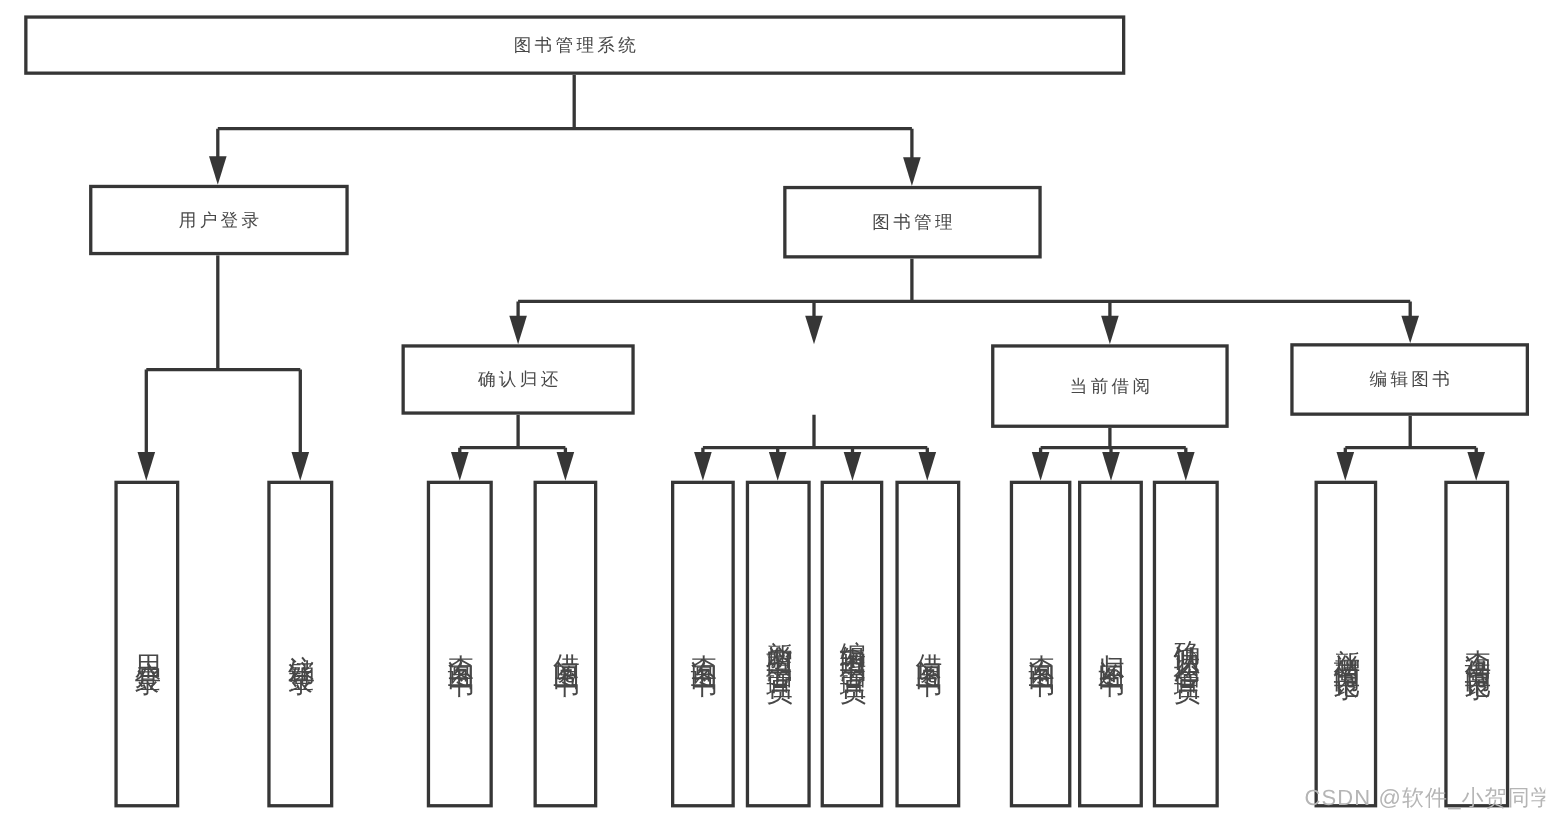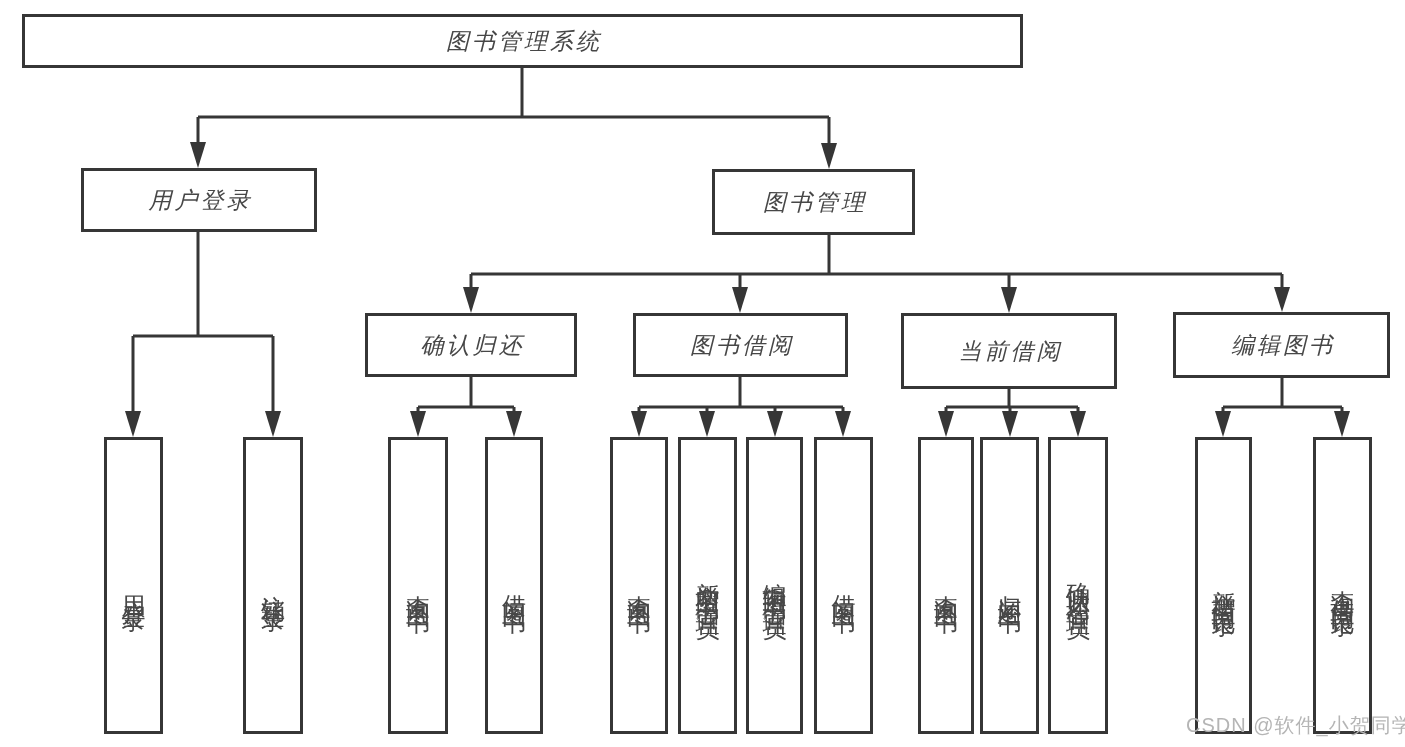--- a/index.html
+++ b/index.html
@@ -34,26 +34,25 @@
   }
   .box {
     position: absolute;
     border: 3px solid var(--line);
     background: var(--background);
     display: flex;
     align-items: center;
     justify-content: center;
   }
   .hbox .lbl {
-    font-size: 23px;
+    font-size: 16px;
     letter-spacing: 3px;
     padding-left: 3px; 
     color: var(--text);
     white-space: nowrap;
-    font-style: italic;
   }
   .vbox .vlbl {
     writing-mode: vertical-rl;
     text-orientation: mixed;
     font-size: 24px;
     letter-spacing: 5px;
     line-height: 1;
     color: var(--text);
   }
   .watermark {
@@ -115,29 +114,26 @@
     </g>
   </svg>
 
   <div class="box hbox" style="left:22px;top:14px;width:1001px;height:54px">
     <span class="lbl">图书管理系统</span>
   </div>
 
   <div class="box hbox" style="left:81px;top:168px;width:236px;height:64px">
     <span class="lbl">用户登录</span>
   </div>
-  <div class="box hbox" style="left:712px;top:169px;width:203px;height:66px">
+  <div class="box hbox" style="left:712px;top:169px;width:235px;height:66px">
     <span class="lbl">图书管理</span>
   </div>
 
   <div class="box hbox" style="left:365px;top:313px;width:212px;height:64px">
     <span class="lbl">确认归还</span>
-  </div>
-  <div class="box hbox" style="left:633px;top:313px;width:215px;height:64px">
-    <span class="lbl">图书借阅</span>
   </div>
   <div class="box hbox" style="left:901px;top:313px;width:216px;height:76px">
     <span class="lbl">当前借阅</span>
   </div>
   <div class="box hbox" style="left:1173px;top:312px;width:217px;height:66px">
     <span class="lbl">编辑图书</span>
   </div>
 
   <div class="box vbox" style="left:104px;top:437px;width:59px;height:297px">
     <span class="vlbl">用户登录</span>

